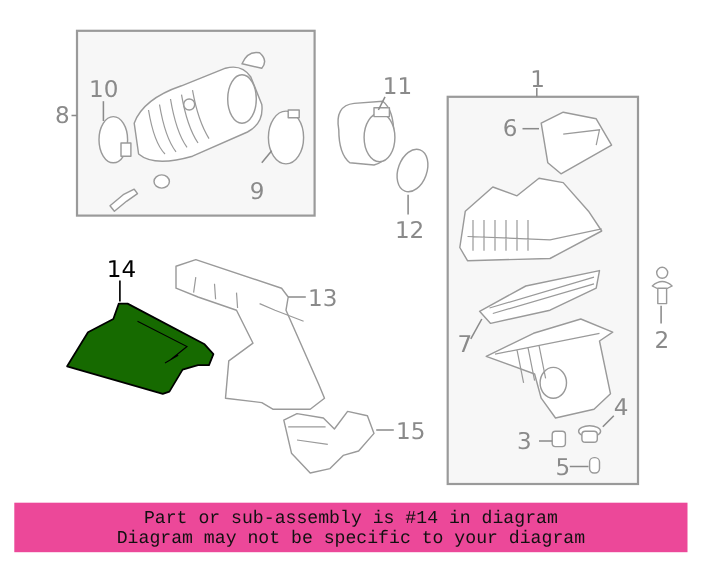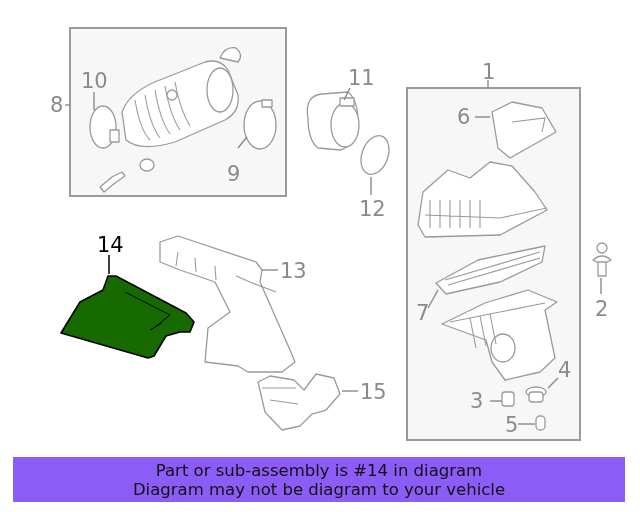--- a/index.html
+++ b/index.html
@@ -4,22 +4,22 @@
 <style>
   html, body { margin: 0; padding: 0; background: #ffffff; }
   body { width: 640px; height: 512px; position: relative; overflow: hidden; font-family: "DejaVu Sans", sans-serif; }
   #diagram { position: absolute; left: 0; top: 0; width: 640px; height: 455px; }
   .callout { font-family: "DejaVu Sans", sans-serif; font-size: 21px; fill: #8a8a8a; }
   .callout-hl { fill: #000000; }
   .part { fill: #ffffff; stroke: #9a9a9a; stroke-width: 1.3; stroke-linejoin: round; }
   .partline { fill: none; stroke: #9a9a9a; stroke-width: 1.1; }
   .lead { stroke: #8a8a8a; stroke-width: 1.4; fill: none; }
   .box { fill: #f7f7f7; stroke: #9a9a9a; stroke-width: 2; }
-  .footer { position: absolute; left: 13px; top: 457px; width: 612px; height: 45px; background: #8b5cf6;
-            color: #111; text-align: center; font-size: 16.5px; line-height: 19px; padding-top: 4px; box-sizing: border-box; }
+  .footer { position: absolute; left: 13px; top: 457px; width: 612px; height: 45px; background: #ec4899;
+            color: #111; text-align: center; font-size: 16.5px; line-height: 19px; padding-top: 4px; box-sizing: border-box; font-family: Liberation Mono, monospace; }
   .footer div { white-space: nowrap; }
 </style>
 </head>
 <body>
 
 <svg id="diagram" viewBox="0 0 640 455" xmlns="http://www.w3.org/2000/svg">
 
   <rect class="box" x="70" y="28" width="216" height="168"></rect>
 
   <rect class="box" x="407" y="88" width="173" height="352"></rect>
@@ -138,14 +138,14 @@
   <text class="callout" x="558" y="377">4</text>
   <text class="callout" x="470" y="408">3</text>
   <text class="callout" x="505" y="432">5</text>
   <text class="callout" x="280" y="278">13</text>
   <text class="callout" x="360" y="399">15</text>
   <text class="callout callout-hl" x="97" y="252">14</text>
 </svg>
 
 <div class="footer">
   <div>Part or sub-assembly is #14 in diagram</div>
-  <div>Diagram may not be diagram to your vehicle</div>
+  <div>Diagram may not be specific to your diagram</div>
 </div>
 
 </body></html>

